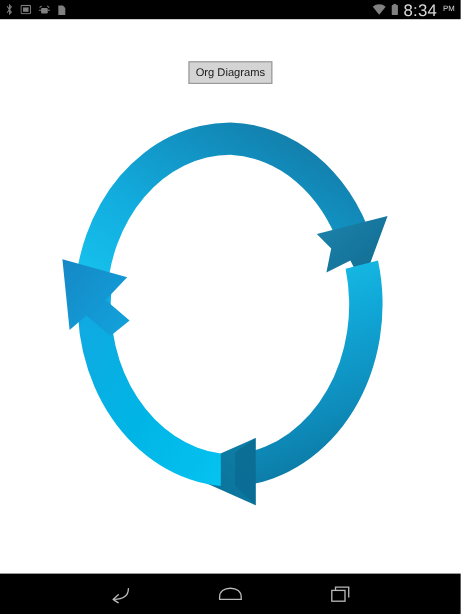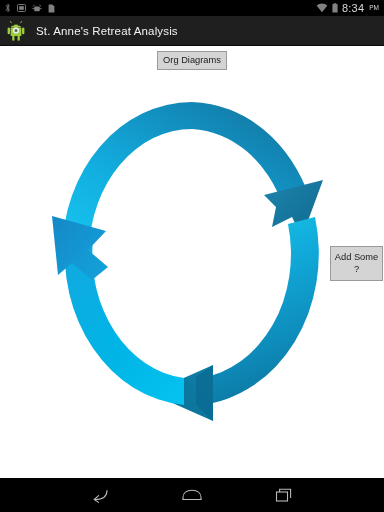--- a/index.html
+++ b/index.html
@@ -41,21 +41,21 @@
     gap: 6px;
   }
   .status-right {
     display: flex;
     align-items: center;
     gap: 4px;
   }
   .sysicon { display: block; opacity: .62; }
   .status-time {
     color: #d8d8d8;
-    font-size: 11px;
+    font-size: 14px;
     letter-spacing: .2px;
     line-height: 16px;
     font-family: "Liberation Sans", sans-serif;
   }
   .status-ampm {
     color: #d8d8d8;
     font-size: 6.5px;
     line-height: 16px;
     margin-left: 1px;
   }
@@ -178,37 +178,20 @@
       </svg>
       <svg class="sysicon" width="6" height="10" viewBox="0 0 6 10">
         <rect x="1.8" y="0.2" width="2.4" height="1" fill="#d0d0d0"></rect>
         <rect x="0.4" y="1.1" width="5.2" height="8.4" rx="0.6" fill="#d0d0d0"></rect>
       </svg>
       <span class="status-time">8:34</span>
       <span class="status-ampm">PM</span>
     </div>
   </div>
 
-  <div class="action-bar">
-    <svg width="21" height="22" viewBox="0 0 21 22">
-      <path d="M4.5 3.2 L3.1 1.1" stroke="#8ec63f" stroke-width="0.9" fill="none"></path>
-      <path d="M13.5 3.2 L14.9 1.1" stroke="#8ec63f" stroke-width="0.9" fill="none"></path>
-      <path d="M3.6 7.2 a6.6 6.6 0 0 1 10.8 0 Z" fill="#9ccc3c"></path>
-      <rect x="3.6" y="7.6" width="10.8" height="8.4" rx="0.8" fill="#9ccc3c"></rect>
-      <rect x="0.6" y="7.6" width="2.4" height="6.6" rx="1.2" fill="#9ccc3c"></rect>
-      <rect x="15" y="7.6" width="2.4" height="6.6" rx="1.2" fill="#9ccc3c"></rect>
-      <rect x="5.2" y="15.6" width="2.3" height="5.2" rx="1.1" fill="#9ccc3c"></rect>
-      <rect x="10.5" y="15.6" width="2.3" height="5.2" rx="1.1" fill="#9ccc3c"></rect>
-      <circle cx="9" cy="10.4" r="3.1" fill="#e9eff0"></circle>
-      <circle cx="9" cy="10.4" r="1.5" fill="#5c6a3c"></circle>
-      <circle cx="6.2" cy="5.4" r="0.7" fill="#2f3b1e"></circle>
-      <circle cx="11.8" cy="5.4" r="0.7" fill="#2f3b1e"></circle>
-    </svg>
-    <span class="app-title">St. Anne's Retreat Analysis</span>
-  </div>
 
   <div class="canvas">
 
     <svg class="diagram-svg" width="384" height="431" viewBox="0 0 384 431">
       <defs>
         <linearGradient id="gradTop" x1="0" y1="1" x2="1" y2="0">
           <stop offset="0%" stop-color="#17C8F2"></stop>
           <stop offset="35%" stop-color="#12AEE0"></stop>
           <stop offset="75%" stop-color="#1287B6"></stop>
           <stop offset="100%" stop-color="#176E93"></stop>
@@ -267,24 +250,20 @@
                  Z" fill="url(#gradLeft)"></path>
         <path d="M 52 169 L 106 184 L 88 203 L 108 220 L 92 233 L 72 216 L 58 228 Z" fill="url(#gradArrowL)"></path>
       </g>
     </svg>
 
     <div class="cycle-label label-top">
       <span class="lbl-line">Org Diagrams</span>
     </div>
 
 
-    <div class="cycle-label label-right">
-      <span class="lbl-line">Add Some</span>
-      <span class="lbl-line">?</span>
-    </div>
 
   </div>
 
   <div class="nav-bar">
     <div class="nav-btn">
       <svg width="20" height="16" viewBox="0 0 20 16">
         <path d="M17 3.5 C17 10.5 11 12.5 5 12.5" fill="none" stroke="#b9b9b9" stroke-width="1.1" stroke-linecap="round"></path>
         <path d="M8.6 8.6 L4.2 12.5 L8.6 15.4" fill="none" stroke="#b9b9b9" stroke-width="1.1" stroke-linejoin="round" stroke-linecap="round"></path>
       </svg>
     </div>

